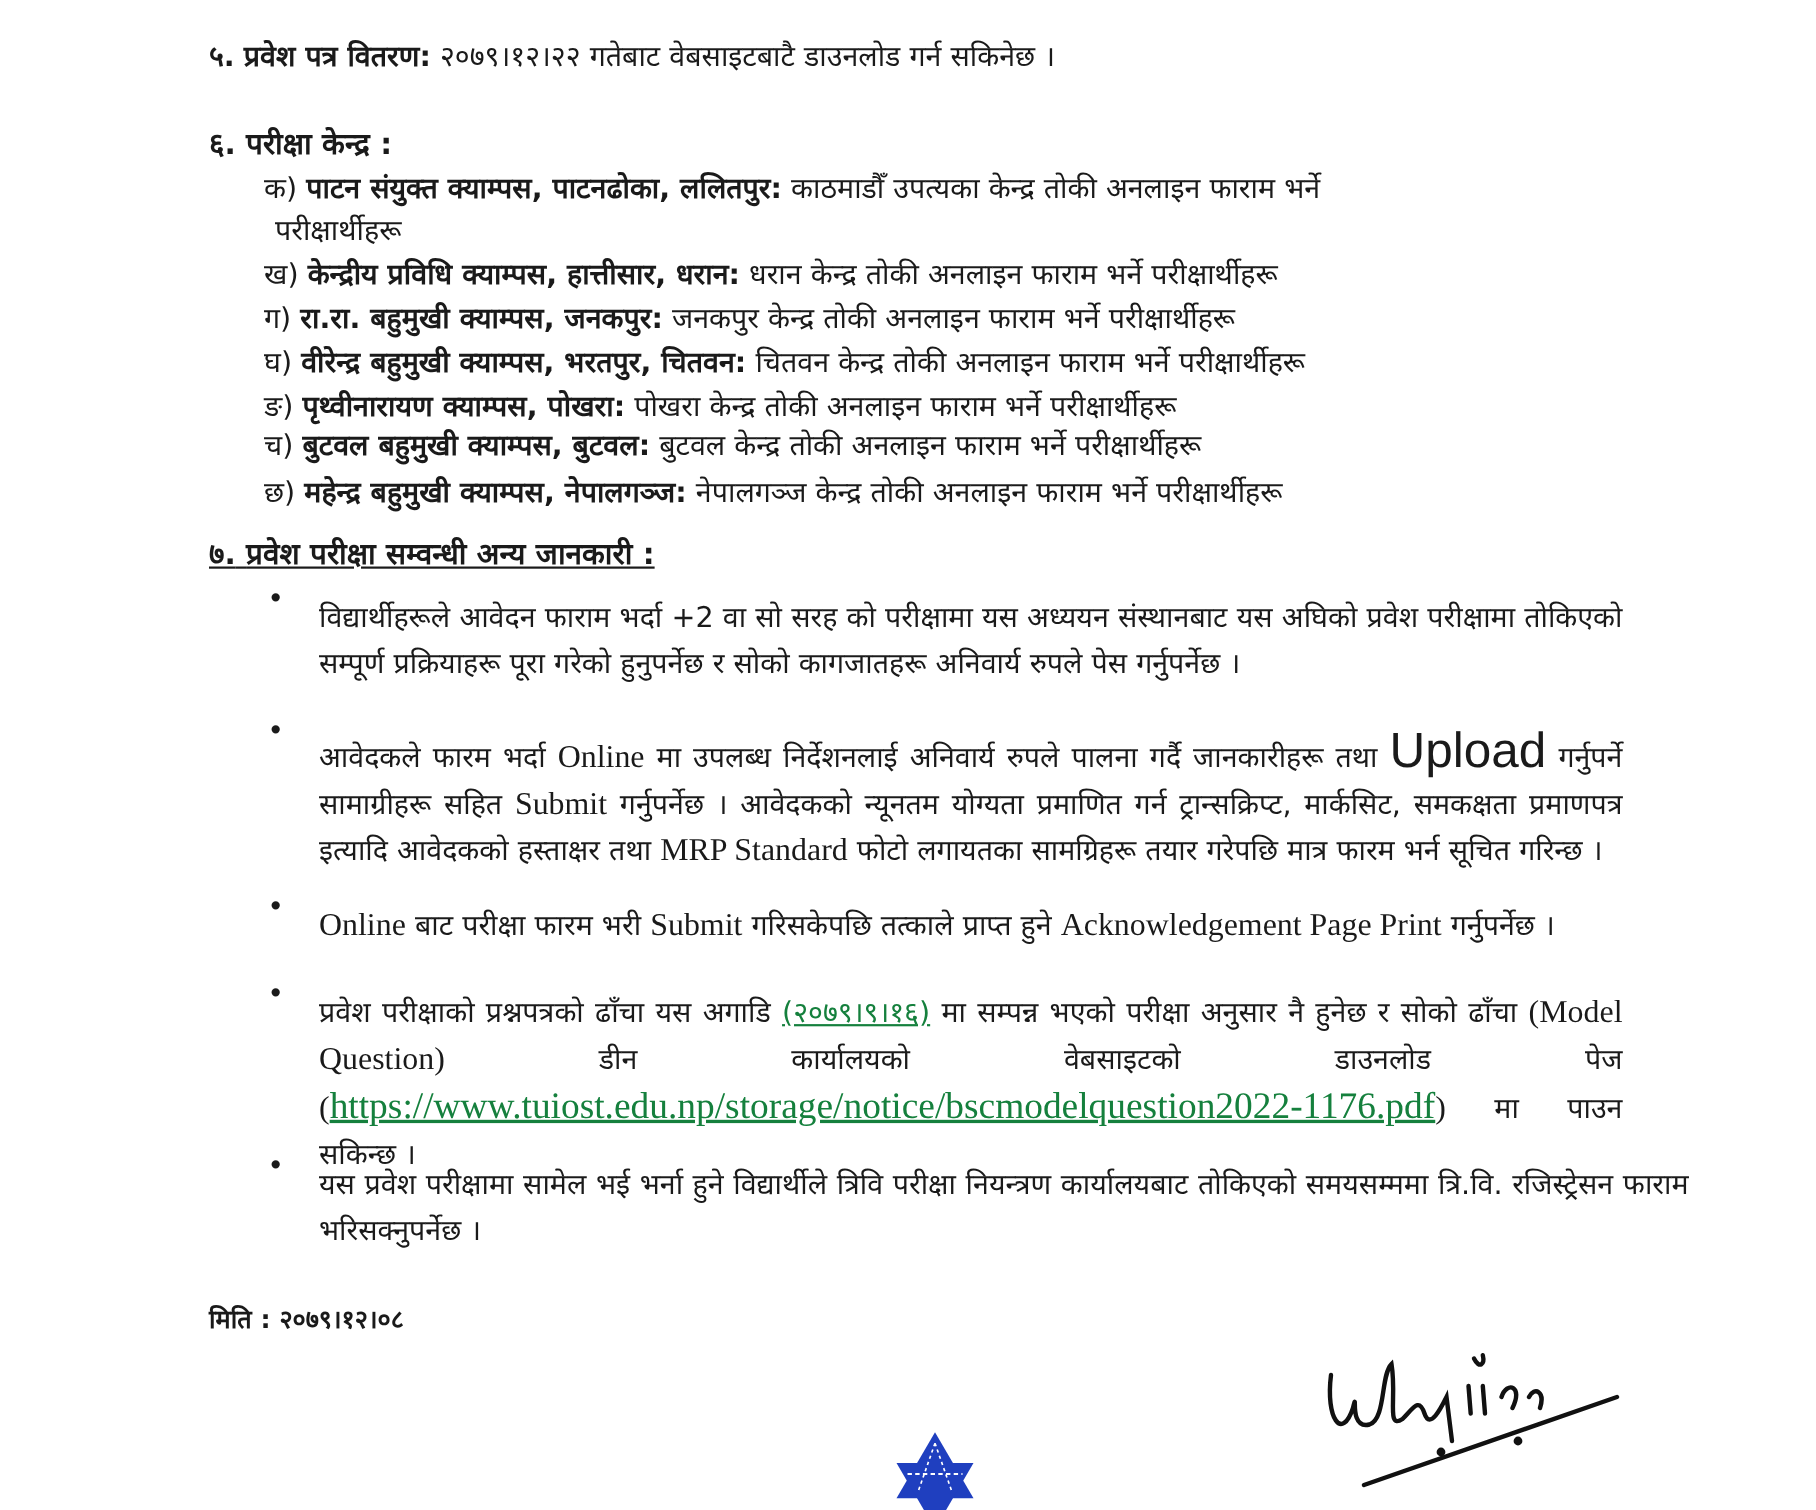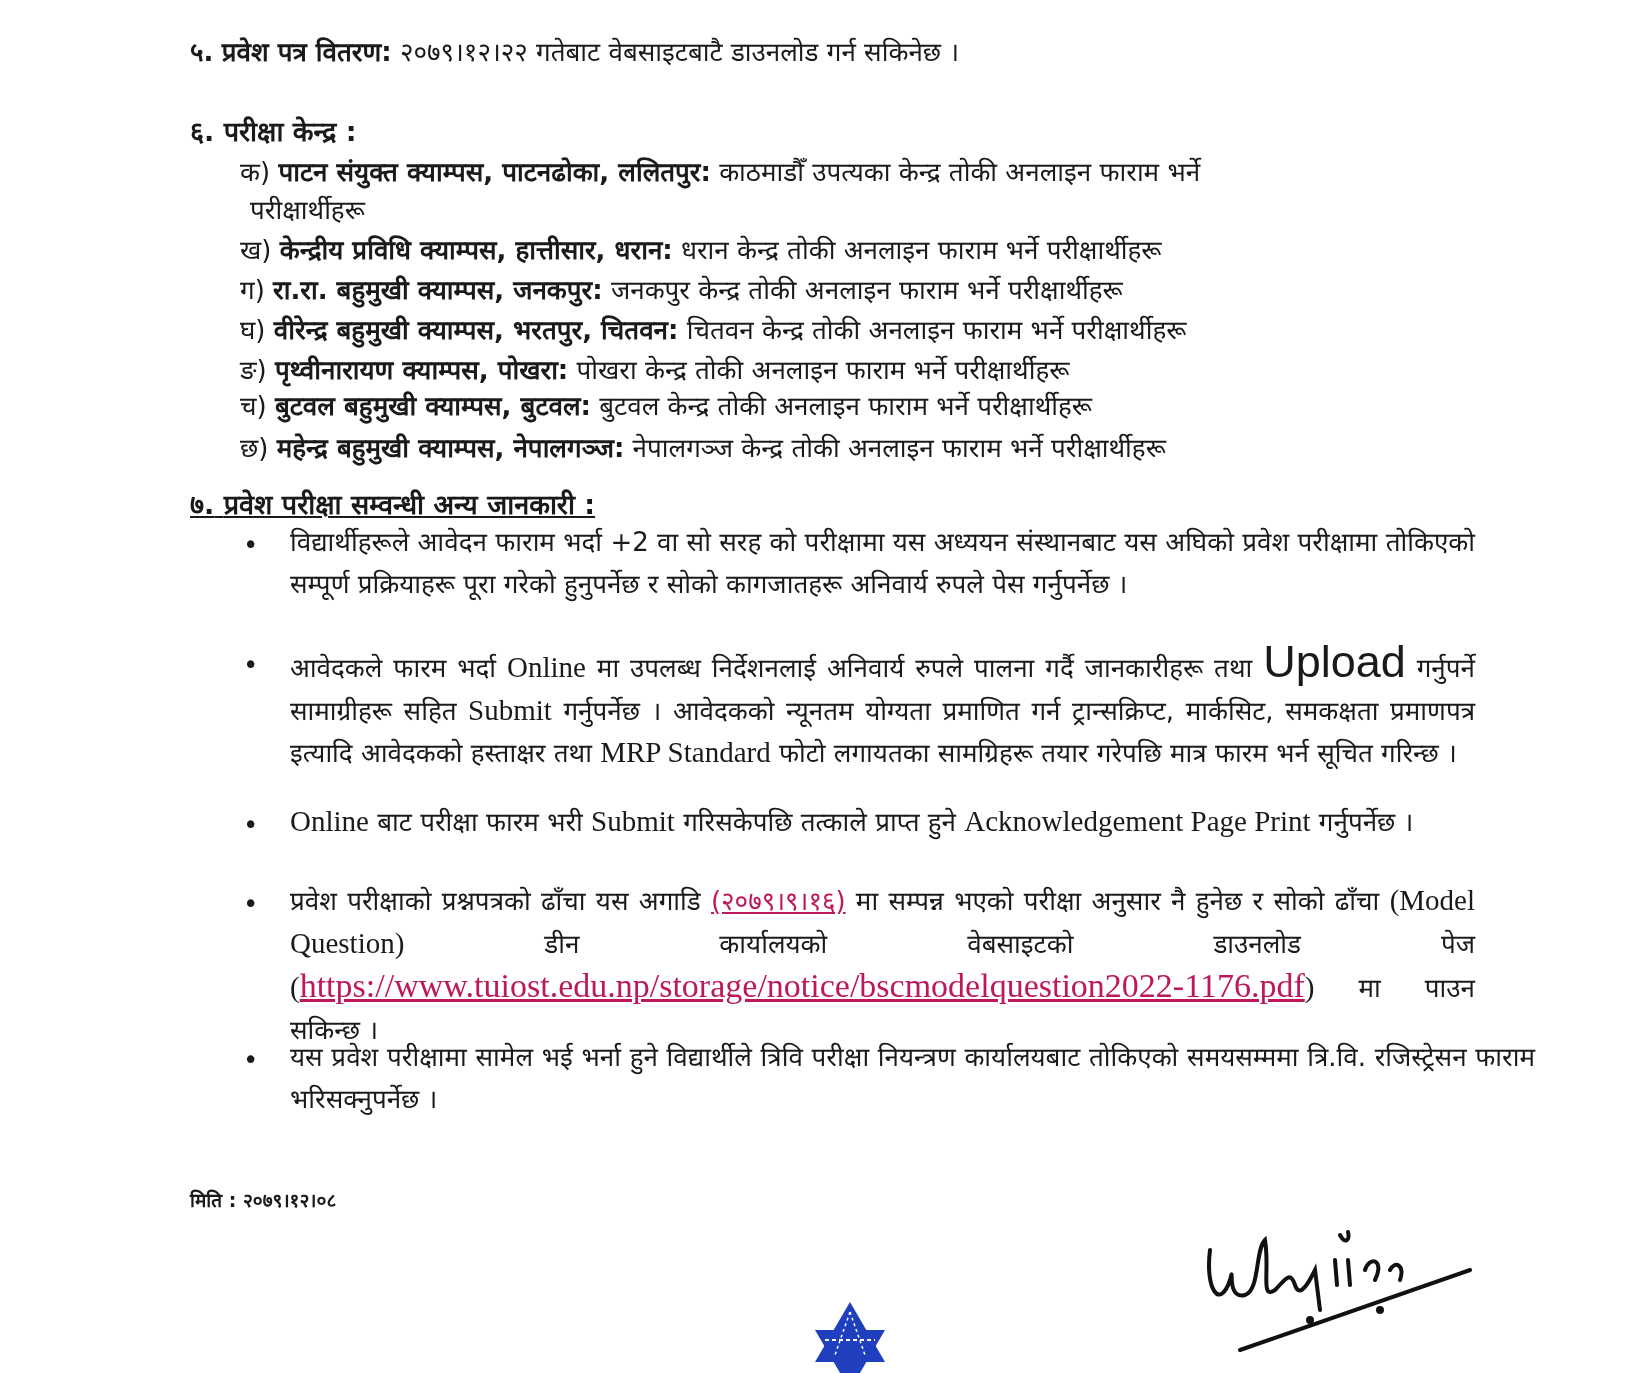--- a/index.html
+++ b/index.html
@@ -7,27 +7,27 @@
       width: 1651px; height: 1373px; position: relative; overflow: hidden;
       font-family: "DejaVu Sans", sans-serif; color: #1a1a1a;
     }
     .line { position: absolute; white-space: nowrap; font-size: 26px; line-height: 40px; }
     .bold { font-weight: bold; }
     .sec-title { left: 190px; font-size: 27px; }
     .center-item { left: 240px; }
     .center-item .label { font-weight: normal; }
     .center-item .name { font-weight: bold; }
     .bullet-dot { position: absolute; left: 243px; font-size: 26px; line-height: 40px; }
-    .para { position: absolute; left: 290px; width: 1185px; font-size: 26px; line-height: 41.5px; text-align: justify; }
+    .para { position: absolute; left: 290px; width: 1185px; font-size: 26px; line-height: 41.5px; text-align: justify; margin-top: 20px; }
     .para.wide { width: 1245px; }
     .para .latin { font-family: "Liberation Serif", serif; font-size: 29px; }
     .para .latin-big { font-family: Liberation Sans, sans-serif; font-size: 45px; }
-    a.link { color: #be185d; text-decoration: underline; }
+    a.link { color: #15803d; text-decoration: underline; }
     .para .link-url { font-family: "Liberation Serif", serif; font-size: 34px; }
-    .date-line { left: 190px; top: 1250px; font-weight: bold; font-size: 19px; text-align: center; }
+    .date-line { left: 190px; top: 1250px; font-weight: bold; font-size: 23px; text-align: center; }
     .signature { position: absolute; left: 1200px; top: 1210px; width: 280px; height: 150px; }
     .emblem { position: absolute; left: 775px; top: 1300px; width: 150px; height: 90px; }
   </style>
 </head>
 <body>
 
 <div class="line" style="left:190px; top:32px;">
   <span class="bold">५.</span>
   <span class="bold">प्रवेश पत्र वितरण:</span><span> २०७९।१२।२२ गतेबाट वेबसाइटबाटै डाउनलोड गर्न सकिनेछ ।</span>
 </div>

